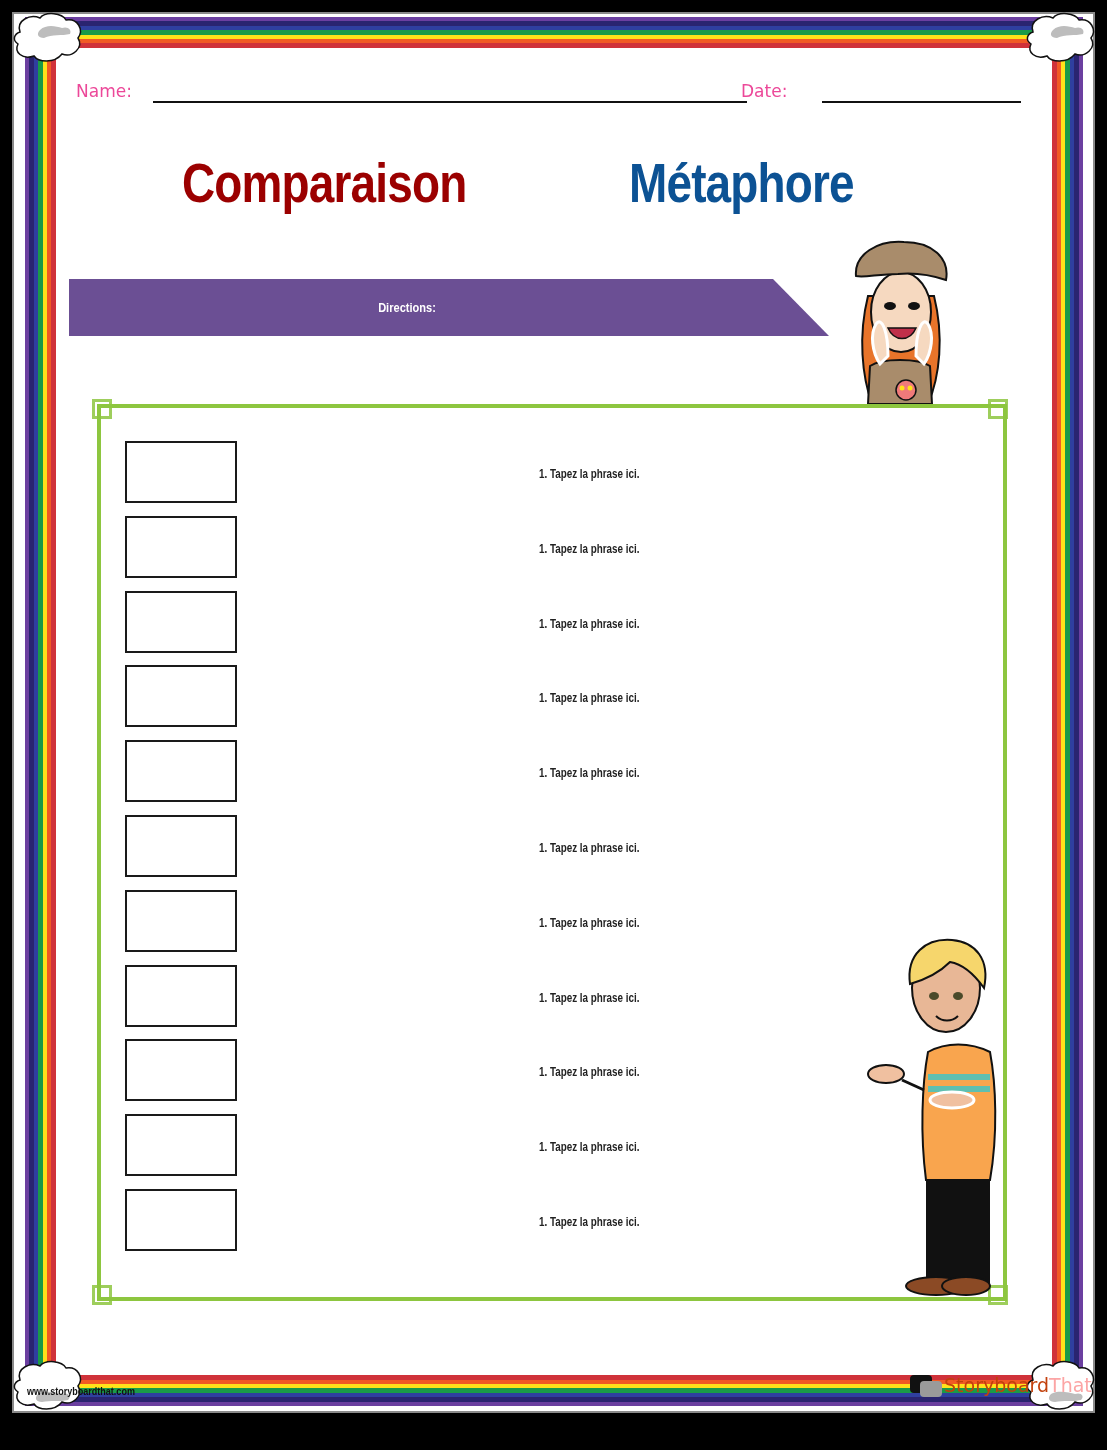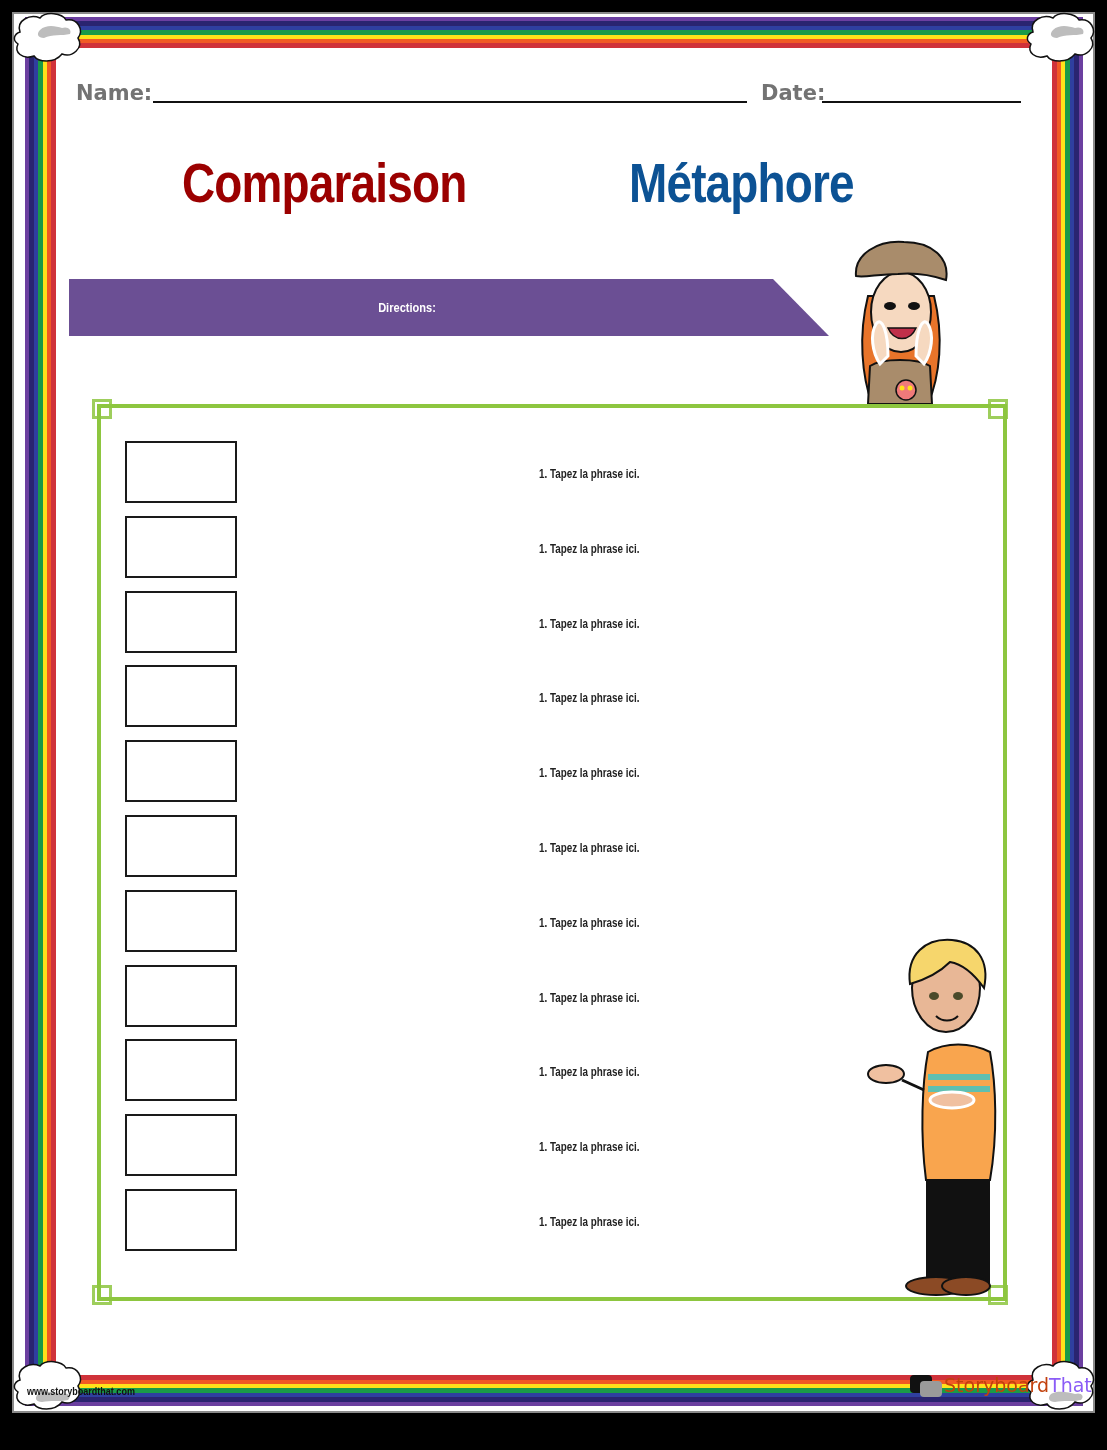--- a/index.html
+++ b/index.html
@@ -1,31 +1,31 @@
 <!DOCTYPE html>
 <html><head>
 <meta charset="utf-8">
 <style>
   html, body { margin:0; padding:0; }
   body { width:1107px; height:1450px; background:#000; position:relative; overflow:hidden; font-family:"Liberation Sans", sans-serif; }
   .page { position:absolute; left:12px; top:12px; width:1083px; height:1401px; background:#fff; border:2px solid #8a8a8a; box-sizing:border-box; }
   .stripe { position:absolute; }
   .title { position:absolute; font-family:"Liberation Sans", sans-serif; font-weight:bold; font-size:56px; letter-spacing:-1px; transform:scaleX(0.82); transform-origin:left top; line-height:1; }
-  .label { position:absolute; font-family:"DejaVu Sans", sans-serif; font-weight:bold; font-size:21px; color:#737373; }
+  .label { position:absolute; font-family:"DejaVu Sans", sans-serif; font-weight:normal; font-size:17px; color:#ec4899; }
   .line { position:absolute; height:2px; background:#111; }
   .banner { position:absolute; left:69px; top:279px; width:760px; height:67px; }
   .banner-text { position:absolute; left:0; top:0; width:676px; height:57px; display:flex; align-items:center; justify-content:center; color:#fff; font-weight:bold; font-size:13px; font-family:"Liberation Sans", sans-serif; transform:scaleX(0.85); }
   .green-frame { position:absolute; left:97px; top:404px; width:910px; height:897px; border:4px solid #8dc63f; box-sizing:border-box; }
   .corner-sq { position:absolute; width:20px; height:20px; border:3px solid #8dc63f; box-sizing:border-box; opacity:0.85; }
   .box { position:absolute; left:125px; width:112px; height:62px; border:2px solid #1a1a1a; box-sizing:border-box; background:#fff; }
   .rowtext { position:absolute; left:539px; font-size:12px; font-weight:bold; color:#222; font-family:"Liberation Sans", sans-serif; transform:scaleX(0.82); transform-origin:left top; white-space:nowrap; }
   .footer-url { position:absolute; left:27px; top:1385px; font-size:11px; font-weight:bold; color:#111; transform:scaleX(0.82); transform-origin:left top; font-family:"Liberation Sans", sans-serif; }
   .brand { position:absolute; left:944px; top:1374px; font-size:19px; font-family:"DejaVu Sans", sans-serif; }
   .brand .a { color:#c2410c; }
-  .brand .b { color:#8b5cf6; }
+  .brand .b { color:#fca5a5; }
 </style>
 </head>
 <body>
 
 <div class="page"></div>
 
 <div id="rainbow">
     <div class="stripe" style="left: 25px; top: 17px; width: 1058px; height: 4.4px; background: rgb(107, 63, 160);"></div>
     <div class="stripe" style="left: 25px; top: 1401.6px; width: 1058px; height: 4.4px; background: rgb(107, 63, 160);"></div>
     <div class="stripe" style="left: 25px; top: 17px; width: 4.4px; height: 1389px; background: rgb(107, 63, 160);"></div>
@@ -69,21 +69,21 @@
   <path d="M8 20 C4 8 18 2 28 6 C34 -1 50 1 54 8 C66 6 72 18 66 26 C72 36 60 46 50 42 C42 52 26 50 22 44 C10 48 2 40 6 32 C0 28 2 22 8 20 Z" fill="#fff" stroke="#111" stroke-width="1.5"></path>
   <path d="M26 34 C32 30 44 32 50 34 C56 32 60 36 56 40 C48 42 38 40 30 42 C24 42 22 38 26 34 Z" fill="#bdbdbd"></path>
 </svg>
 <svg style="position:absolute;left:1025px;top:1360px" width="72" height="52" viewBox="0 0 72 52">
   <path d="M8 20 C4 8 18 2 28 6 C34 -1 50 1 54 8 C66 6 72 18 66 26 C72 36 60 46 50 42 C42 52 26 50 22 44 C10 48 2 40 6 32 C0 28 2 22 8 20 Z" fill="#fff" stroke="#111" stroke-width="1.5"></path>
   <path d="M26 34 C32 30 44 32 50 34 C56 32 60 36 56 40 C48 42 38 40 30 42 C24 42 22 38 26 34 Z" fill="#bdbdbd"></path>
 </svg>
 
 <div class="label" style="left:76px;top:81px">Name:</div>
 <div class="line" style="left:153px;top:101px;width:594px"></div>
-<div class="label" style="left:761px;top:81px">Date:</div>
+<div class="label" style="left:741px;top:81px">Date:</div>
 <div class="line" style="left:822px;top:101px;width:199px"></div>
 
 <div class="title" style="left:182px;top:155px;color:#9b0000">Comparaison</div>
 <div class="title" style="left:629px;top:155px;color:#0c5294">Métaphore</div>
 
 <div class="banner">
   <svg width="760" height="57" style="position:absolute;left:0;top:0">
     <polygon points="0,0 704,0 760,57 0,57" fill="#6b4f94"></polygon>
   </svg>
   <div class="banner-text">Directions:</div>

